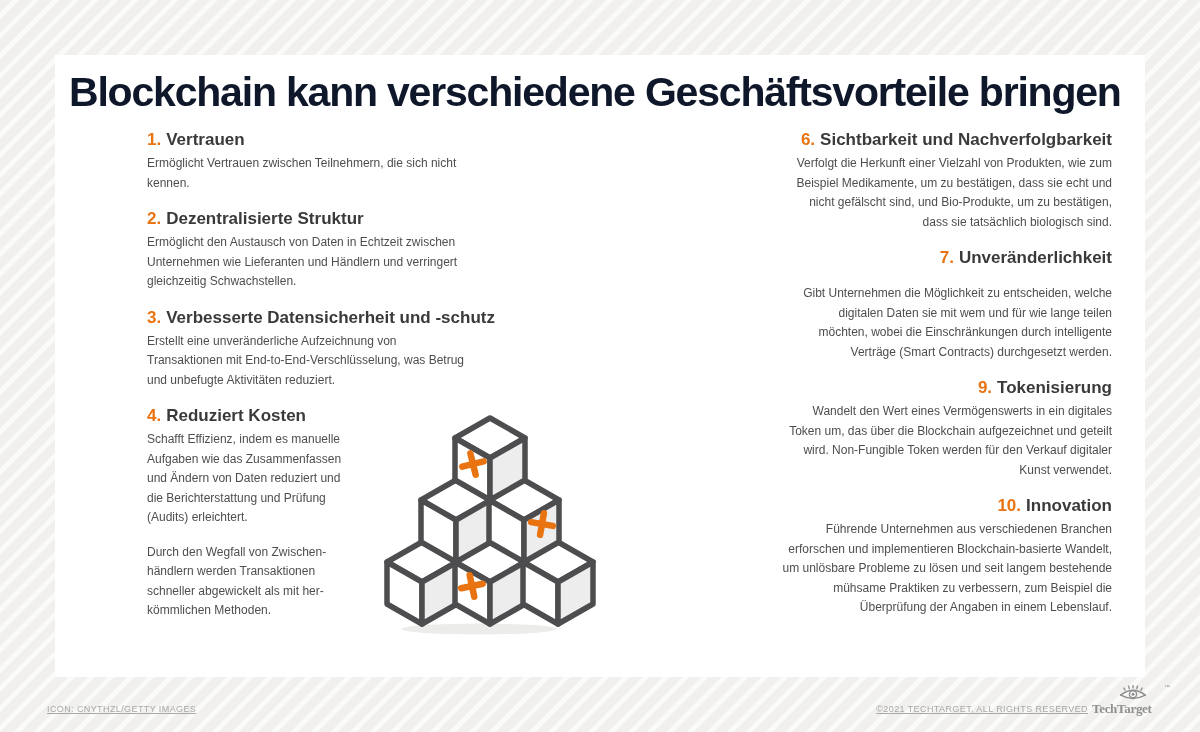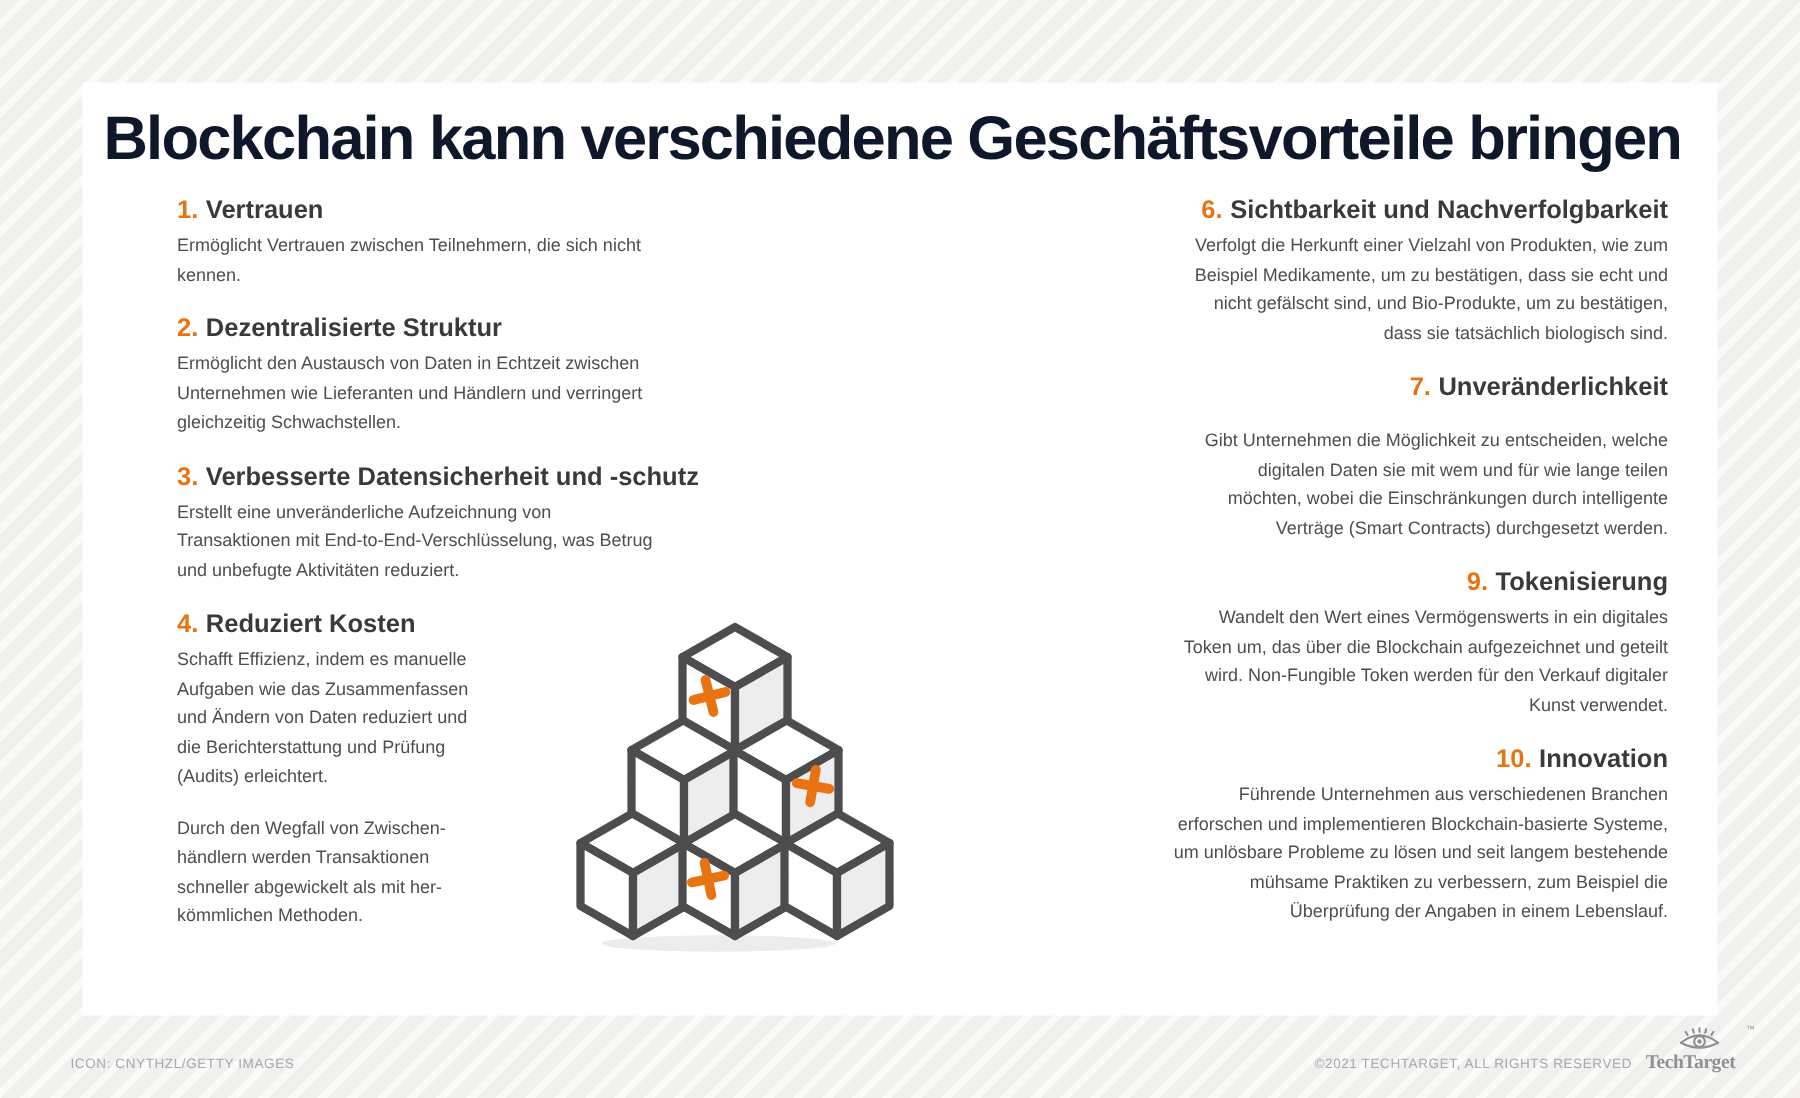--- a/index.html
+++ b/index.html
@@ -26,21 +26,21 @@
     letter-spacing: -1.2px;
     color: #0f172a;
     white-space: nowrap;
   }
   .col {
     position: absolute;
     top: 74px;
   }
   .col-left  { left: 63px;  width: 465px; }
   .col-right { left: 577px; width: 480px; text-align: right; }
-  .item { margin-bottom: 15px; }
+  .item { margin-bottom: 15px; margin-left: 29px; }
   .item-title {
     font-size: 17px;
     line-height: 22px;
     font-weight: bold;
     color: #3a3a3c;
     margin-bottom: 3px;
   }
   .item-num { color: #e97310; margin-right: 5px; }
   .item-body {
     font-size: 12px;
@@ -58,28 +58,28 @@
     left: 0; top: 682px;
     width: 1200px; height: 50px;
   }
   .credit, .copyright {
     position: absolute;
     top: 22px;
     font-size: 9px;
     letter-spacing: 0.4px;
     color: #a8a8a8;
     text-transform: uppercase;
+    text-decoration: underline;
   }
   .credit { left: 47px; }
   .copyright { right: 112px; }
   .brand {
     position: absolute;
     right: 38px; top: 2px;
     width: 70px;
-    text-align: center;
     color: #8f8f8f;
   }
   .brand .eye { display: block; margin: 0 auto -2px auto; margin-left: 26px; }
   .brand-text {
     font-family: "Liberation Serif", serif;
     font-size: 13px;
     font-weight: bold;
     letter-spacing: -0.3px;
     color: #909090;
     white-space: nowrap;
@@ -152,21 +152,21 @@
     <div class="item">
       <h3 class="item-title"><span class="item-num">9.</span><span>Tokenisierung</span></h3>
       <p class="item-body">Wandelt den Wert eines Vermögenswerts in ein digitales
 Token um, das über die Blockchain aufgezeichnet und geteilt
 wird. Non-Fungible Token werden für den Verkauf digitaler
 Kunst verwendet.</p>
     </div>
     <div class="item">
       <h3 class="item-title"><span class="item-num">10.</span><span>Innovation</span></h3>
       <p class="item-body">Führende Unternehmen aus verschiedenen Branchen
-erforschen und implementieren Blockchain-basierte Systeme,
+erforschen und implementieren Blockchain-basierte Wandelt,
 um unlösbare Probleme zu lösen und seit langem bestehende
 mühsame Praktiken zu verbessern, zum Beispiel die
 Überprüfung der Angaben in einem Lebenslauf.</p>
     </div>
   </div>
 
   <svg class="cubes" viewBox="0 0 240 235" xmlns="http://www.w3.org/2000/svg">
     <ellipse cx="99" cy="227" rx="78" ry="5.5" fill="#ececea"></ellipse>
     <g stroke="#4d4d4f" stroke-width="5.5" stroke-linejoin="round">
 

